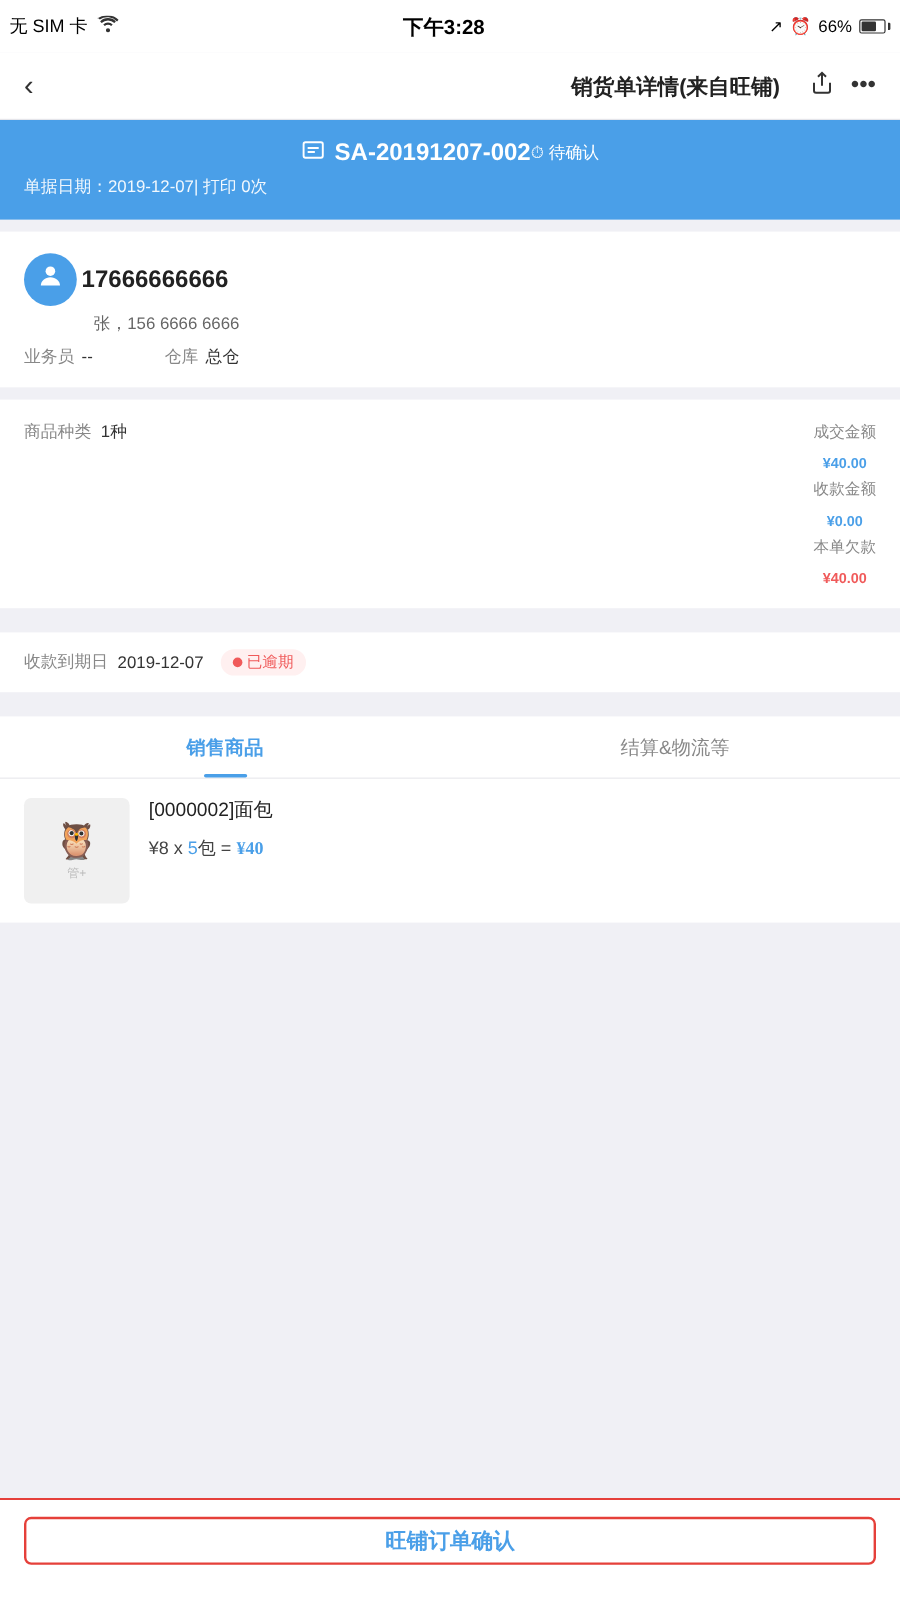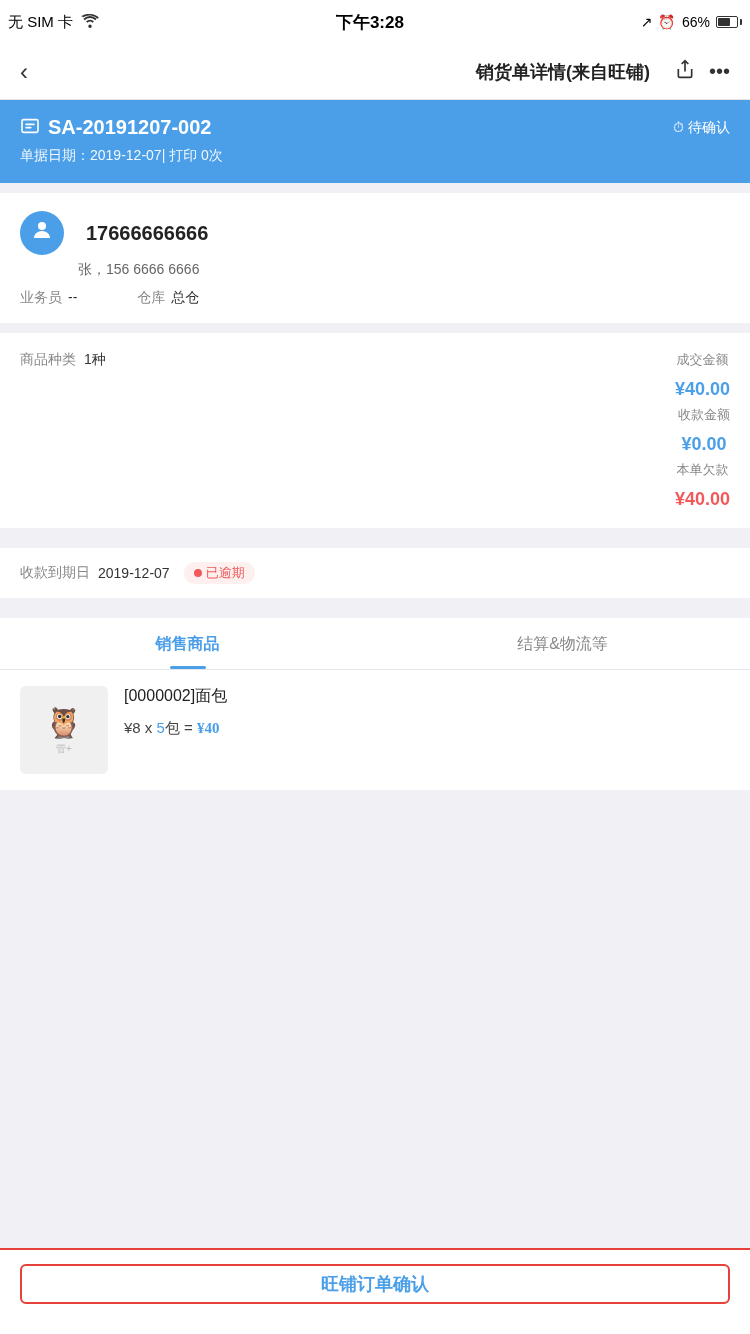--- a/index.html
+++ b/index.html
@@ -65,21 +65,21 @@
     }
 
     
     .order-header {
       background: #4a9fe8;
       padding: 16px 20px 18px;
       margin-bottom: 0;
     }
     .order-header-top {
       display: flex;
-      justify-content: space-between;
+      justify-content: center;
       align-items: center;
       margin-bottom: 8px;
     }
     .order-id {
       color: #fff;
       font-size: 20px;
       font-weight: 700;
       display: flex;
       align-items: center;
       gap: 8px;
@@ -98,21 +98,21 @@
 
     
     .customer-section {
       background: #fff;
       padding: 18px 20px 16px;
       margin-top: 10px;
     }
     .customer-row {
       display: flex;
       align-items: center;
-      gap: 22px;
+      gap: 4px;
       margin-bottom: 6px;
     }
     .avatar {
       width: 44px;
       height: 44px;
       border-radius: 50%;
       background: #4a9fe8;
       display: flex;
       align-items: center;
       justify-content: center;
@@ -169,21 +169,21 @@
       align-items: flex-end;
       gap: 6px;
     }
     .amount-row {
       display: flex;
       gap: 10px;
       align-items: center;
       flex-direction: column;
     }
     .amount-label { font-size: 13px; color: #888; }
-    .amount-value { font-size: 18px; font-weight: 600; }
+    .amount-value { font-size: 12px; font-weight: 600; }
     .amount-value.blue { color: #4a9fe8; }
     .amount-value.red { color: #f05a5a; }
 
     
     .due-section {
       background: #fff;
       padding: 14px 20px;
       margin-top: 10px;
       display: flex;
       align-items: center;

